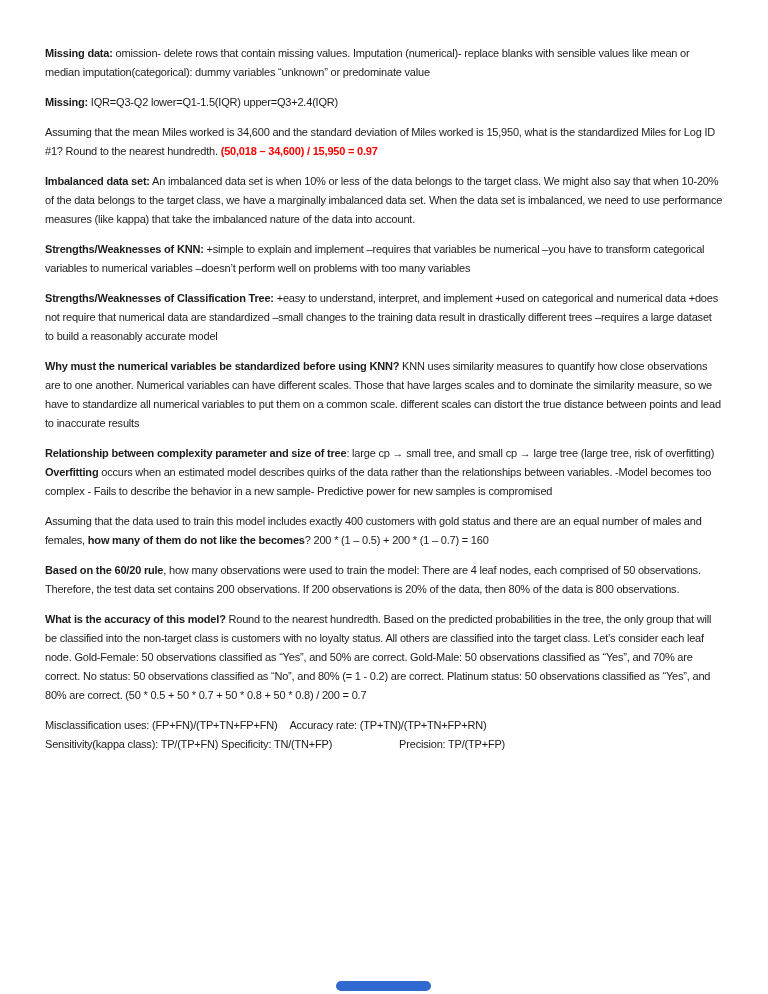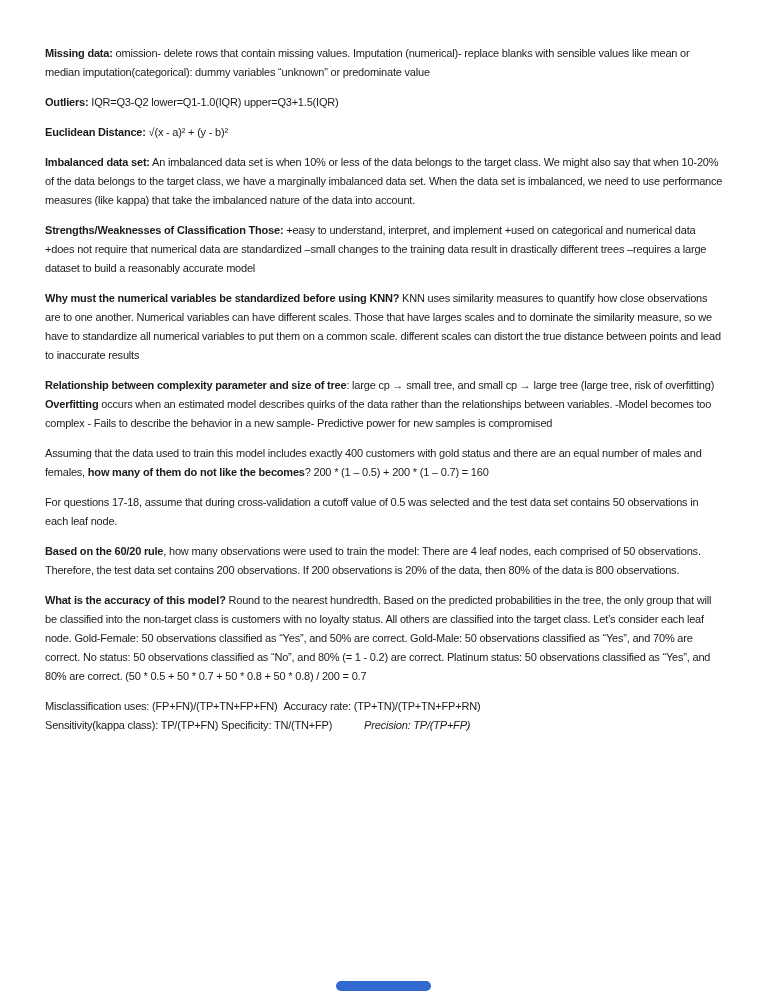--- a/index.html
+++ b/index.html
@@ -14,44 +14,44 @@
   .doc {
     padding: 44px 45px 0 45px;
     font-size: 11px;
     line-height: 19px;
     letter-spacing: -0.2px;
     color: #1b1b1b;
   }
   .doc p { margin: 0 0 11px 0; }
   .doc p.tight { margin-bottom: 0; }
   .b { font-weight: bold; }
-  .gap-small { margin-left: 6px; }
-  .gap-large { margin-left: 32px; font-style: italic; }
+  .gap-small { margin-left: 12px; }
+  .gap-large { margin-left: 67px; }
   .scroll-thumb {
     position: absolute;
     bottom: 3px;
     left: 336px;
     width: 95px;
     height: 10px;
     border-radius: 5px;
   }
 </style>
 </head>
 <body>
 
 <div class="page">
   <main class="doc" style="color: rgb(27, 27, 27);">
     <p><span class="b">Missing data:</span><span> omission- delete rows that contain missing values. Imputation (numerical)- replace blanks with sensible values like mean or median imputation(categorical): dummy variables “unknown” or predominate value</span></p>
-    <p><span class="b">Outliers:</span><span> IQR=Q3-Q2 lower=Q1-1.0(IQR) upper=Q3+1.5(IQR)</span></p>
-    <p><span class="b">Euclidean Distance:</span><span> √(x - a)² + (y - b)²</span></p>
+    <p><span class="b">Missing:</span><span> IQR=Q3-Q2 lower=Q1-1.5(IQR) upper=Q3+2.4(IQR)</span></p>
+    <p><span>Assuming that the mean Miles worked is 34,600 and the standard deviation of Miles worked is 15,950, what is the standardized Miles for Log ID #1? Round to the nearest hundredth. </span><span class="b" style="color: rgb(255, 0, 0);">(50,018 – 34,600) / 15,950 = 0.97</span></p>
     <p><span class="b">Imbalanced data set:</span><span> An imbalanced data set is when 10% or less of the data belongs to the target class. We might also say that when 10-20% of the data belongs to the target class, we have a marginally imbalanced data set. When the data set is imbalanced, we need to use performance measures (like kappa) that take the imbalanced nature of the data into account.</span></p>
-    <p><span class="b">Strengths/Weaknesses of Classification Those:</span><span> +easy to understand, interpret, and implement +used on categorical and numerical data +does not require that numerical data are standardized –small changes to the training data result in drastically different trees –requires a large dataset to build a reasonably accurate model</span></p>
+    <p><span class="b">Strengths/Weaknesses of KNN:</span><span> +simple to explain and implement –requires that variables be numerical –you have to transform categorical variables to numerical variables –doesn’t perform well on problems with too many variables</span></p>
+    <p><span class="b">Strengths/Weaknesses of Classification Tree:</span><span> +easy to understand, interpret, and implement +used on categorical and numerical data +does not require that numerical data are standardized –small changes to the training data result in drastically different trees –requires a large dataset to build a reasonably accurate model</span></p>
     <p><span class="b">Why must the numerical variables be standardized before using KNN?</span><span> KNN uses similarity measures to quantify how close observations are to one another. Numerical variables can have different scales. Those that have larges scales and to dominate the similarity measure, so we have to standardize all numerical variables to put them on a common scale. different scales can distort the true distance between points and lead to inaccurate results</span></p>
     <p><span class="b">Relationship between complexity parameter and size of tree</span><span>: large cp → small tree, and small cp → large tree (large tree, risk of overfitting) </span><span class="b">Overfitting</span><span> occurs when an estimated model describes quirks of the data rather than the relationships between variables. -Model becomes too complex - Fails to describe the behavior in a new sample- Predictive power for new samples is compromised</span></p>
     <p><span>Assuming that the data used to train this model includes exactly 400 customers with gold status and there are an equal number of males and females, </span><span class="b">how many of them do not like the becomes</span><span>? 200 * (1 – 0.5) + 200 * (1 – 0.7) = 160</span></p>
-    <p><span>For questions 17-18, assume that during cross-validation a cutoff value of 0.5 was selected and the test data set contains 50 observations in each leaf node.</span></p>
     <p><span class="b">Based on the 60/20 rule</span><span>, how many observations were used to train the model: There are 4 leaf nodes, each comprised of 50 observations. Therefore, the test data set contains 200 observations. If 200 observations is 20% of the data, then 80% of the data is 800 observations.</span></p>
     <p><span class="b">What is the accuracy of this model?</span><span> Round to the nearest hundredth. Based on the predicted probabilities in the tree, the only group that will be classified into the non-target class is customers with no loyalty status. All others are classified into the target class. Let’s consider each leaf node. Gold-Female: 50 observations classified as “Yes”, and 50% are correct. Gold-Male: 50 observations classified as “Yes”, and 70% are correct. No status: 50 observations classified as “No”, and 80% (= 1 - 0.2) are correct. Platinum status: 50 observations classified as “Yes”, and 80% are correct. (50 * 0.5 + 50 * 0.7 + 50 * 0.8 + 50 * 0.8) / 200 = 0.7</span></p>
     <p class="tight"><span>Misclassification uses: (FP+FN)/(TP+TN+FP+FN)</span><span class="gap-small">Accuracy rate: (TP+TN)/(TP+TN+FP+RN)</span></p>
     <p class="tight"><span>Sensitivity(kappa class): TP/(TP+FN) Specificity: TN/(TN+FP)</span><span class="gap-large">Precision: TP/(TP+FP)</span></p>
   </main>
   <div class="scroll-thumb" style="background: rgb(48, 105, 208);"></div>
 </div>
 
 </body></html>

